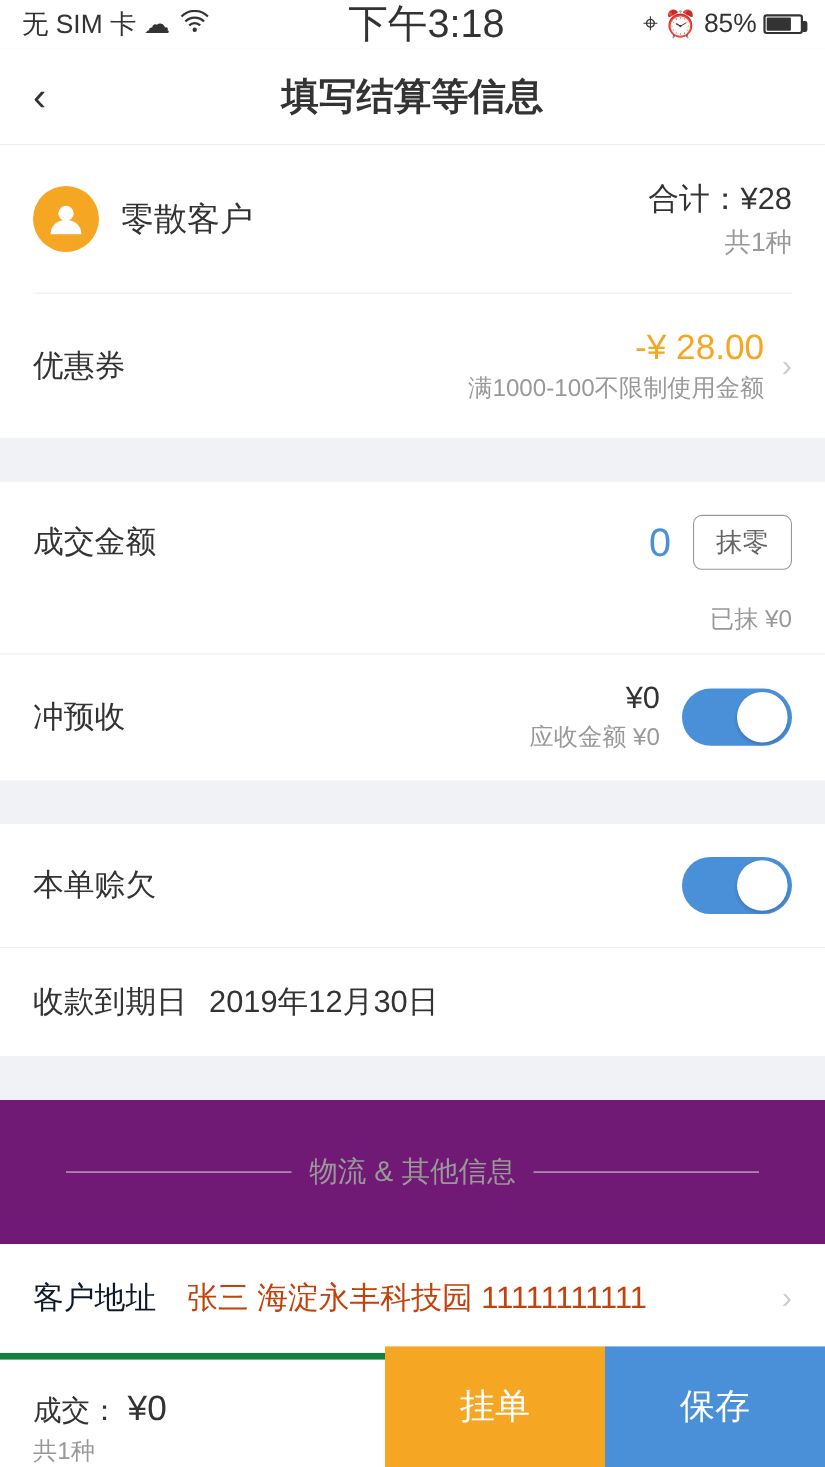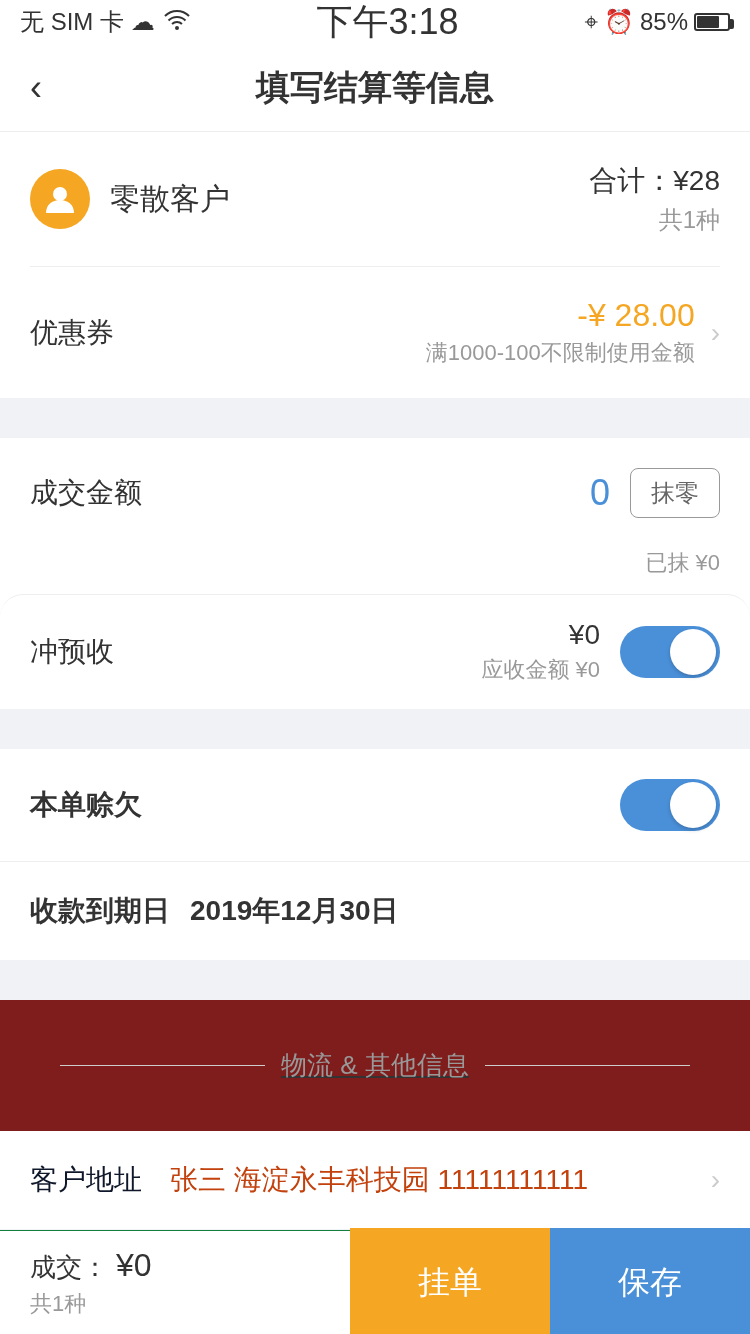--- a/index.html
+++ b/index.html
@@ -188,21 +188,20 @@
       text-align: right;
     }
 
     
     .prepay-row {
       padding: 24px 30px;
       display: flex;
       align-items: center;
       justify-content: space-between;
       border-top: 1px solid #eee;
-      border-radius: 23px;
     }
     .prepay-label {
       font-size: 28px;
       color: #333;
     }
     .prepay-right {
       display: flex;
       align-items: center;
       gap: 20px;
     }
@@ -236,21 +235,20 @@
       position: absolute;
       top: 3px;
       right: 4px;
       box-shadow: 0 2px 4px rgba(0,0,0,0.2);
     }
 
     
     .debt-section {
       background: #fff;
       margin-bottom: 20px;
-      font-weight: bold;
     }
     .debt-row {
       padding: 30px 30px;
       display: flex;
       align-items: center;
       justify-content: space-between;
     }
     .debt-label {
       font-size: 28px;
       color: #333;
@@ -315,22 +313,22 @@
 
     
     .bottom-bar {
       position: fixed;
       bottom: 0;
       left: 0;
       width: 750px;
       height: 104px;
       background: #fff;
       display: flex;
-      align-items: center;
-      border-top: 1px solid #15803d;
+      align-items: flex-end;
+      border-top: 6px solid #15803d;
     }
     .bottom-summary {
       flex: 1;
       padding: 0 30px;
     }
     .bottom-deal {
       font-size: 26px;
       color: #333;
       display: flex;
       align-items: baseline;
@@ -490,21 +488,21 @@
     </div>
 
     <div class="due-date-row">
       <span class="due-date-label">收款到期日</span>
       <span class="due-date-value">2019年12月30日</span>
     </div>
   </div>
 
   <div class="section-separator"></div>
 
-  <div style="background:#7f1d1d; padding: 24px 30px; text-decoration: underline;">
+  <div style="background:#701a75; padding: 24px 30px;">
     <div class="logistics-header">
       <span>物流 &amp; 其他信息</span>
     </div>
   </div>
 
   <div class="address-section section">
     <div class="address-row">
       <span class="address-label">客户地址</span>
       <span class="address-value">张三 海淀永丰科技园 11111111111</span>
       <span class="chevron-right">›</span>

